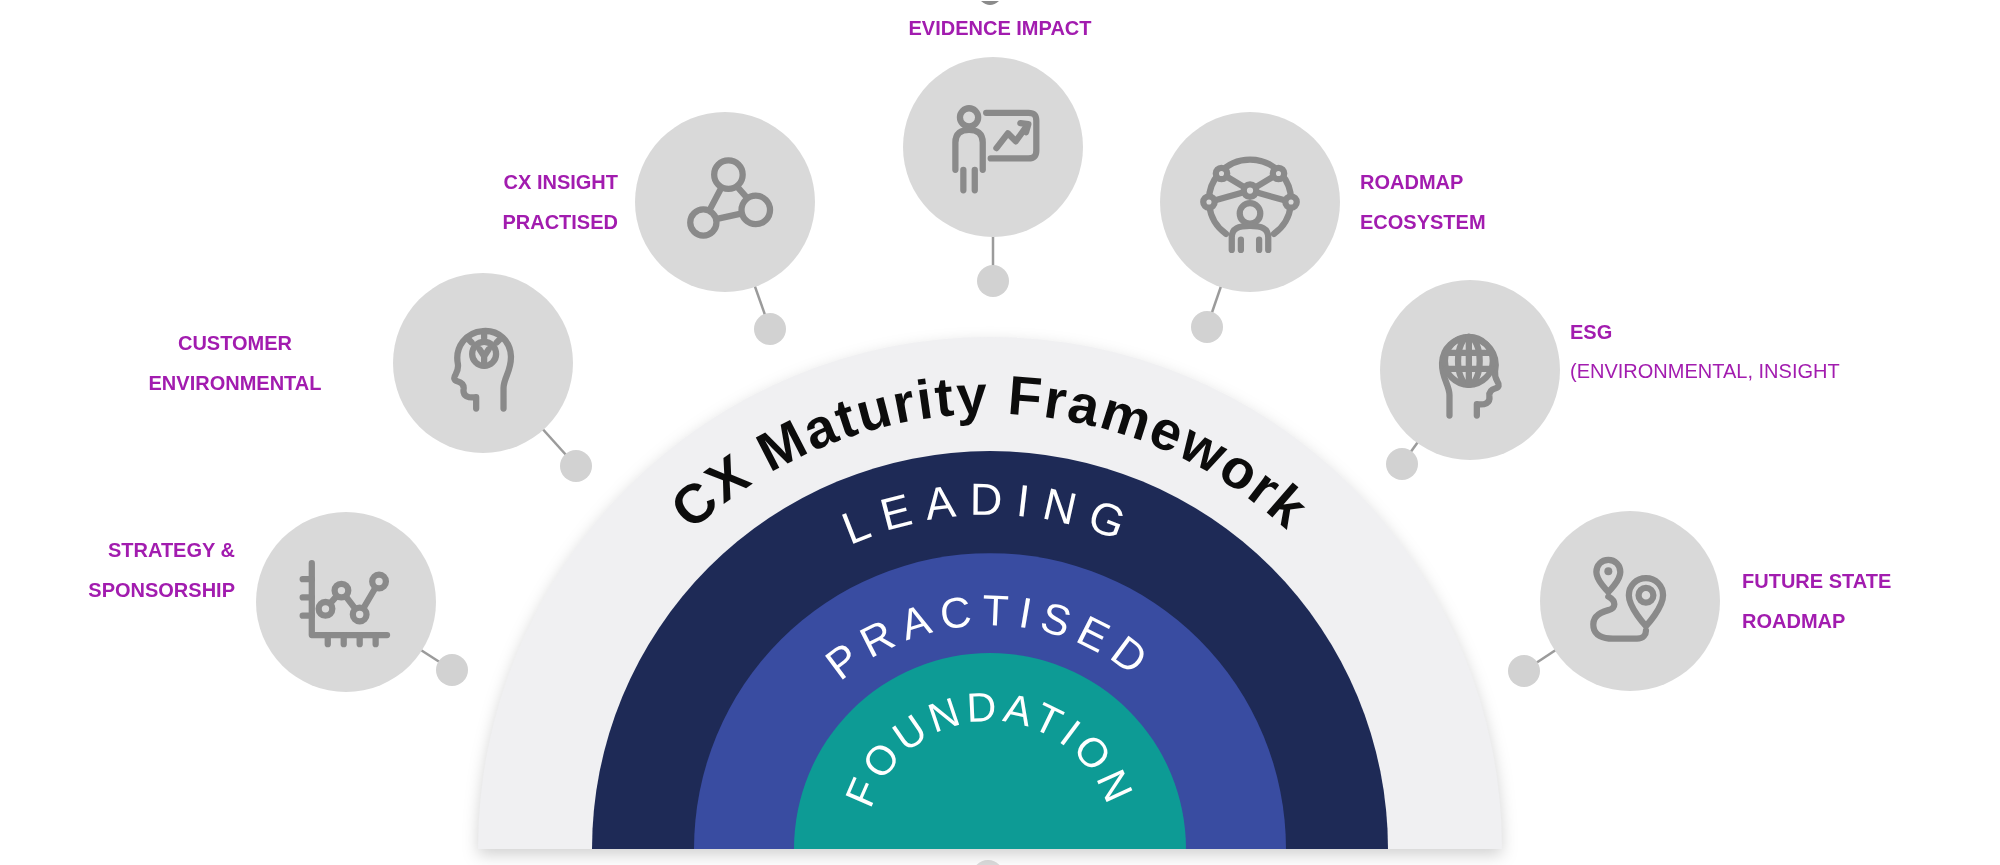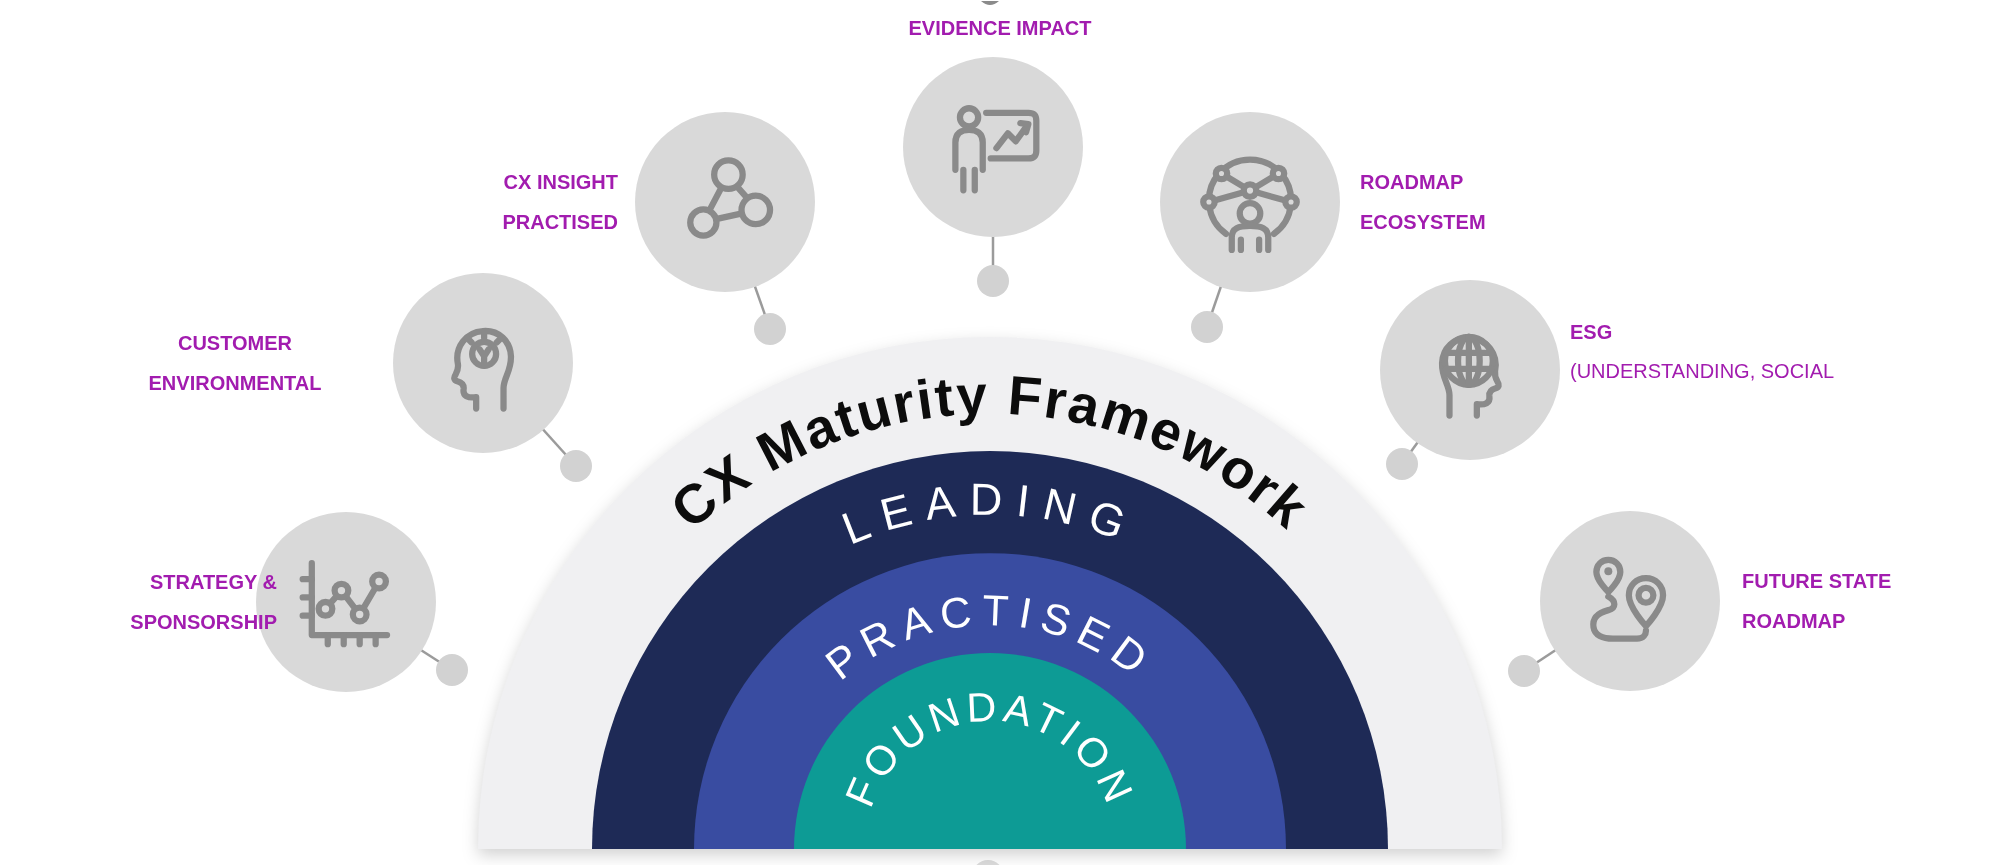--- a/index.html
+++ b/index.html
@@ -171,21 +171,21 @@
   <div class="icon-bubble" style="left:1540px; top:511px;">
     <svg viewBox="0 0 100 100">
       <path class="icon-stroke" d="M 31 14 C 25 14 20.5 18.5 20.5 24.5 C 20.5 32 31 42 31 42 C 31 42 41.5 32 41.5 24.5 C 41.5 18.5 37 14 31 14 Z"></path>
       <circle class="icon-fill" cx="31" cy="24" r="3.5"></circle>
       <path class="icon-stroke" d="M 31 46 C 38 50 38 56 31 58 C 20 61 17 66 18 73 C 19 80 26 83 35 83 L 56 83 C 62 83 64 79 64 76"></path>
       <path class="icon-stroke" d="M 64 30 C 55.5 30 49 36.5 49 45 C 49 56 64 72 64 72 C 64 72 79 56 79 45 C 79 36.5 72.5 30 64 30 Z"></path>
       <circle class="icon-stroke" cx="64" cy="45" r="6.5"></circle>
     </svg>
   </div>
 
-  <div class="label align-right" style="left:0px; top:562px; width:235px;margin-left:42px;">
+  <div class="label align-right" style="left:0px; top:530px; width:235px;">
     <div>STRATEGY &amp;</div>
     <div>SPONSORSHIP</div>
   </div>
 
   <div class="label align-right" style="left:95px; top:323px; width:280px;text-align:center;">
     <div>CUSTOMER</div>
     <div>ENVIRONMENTAL</div>
   </div>
 
   <div class="label align-right" style="left:338px; top:162px; width:280px;">
@@ -197,21 +197,21 @@
     <div>EVIDENCE IMPACT</div>
   </div>
 
   <div class="label align-left" style="left:1360px; top:162px; width:300px;">
     <div>ROADMAP</div>
     <div>ECOSYSTEM</div>
   </div>
 
   <div class="label align-left" style="left:1570px; top:313px; width:420px; line-height:39px;">
     <div>ESG</div>
-    <div class="sub">(UNDERSTANDING, SOCIAL</div>
+    <div class="sub">(ENVIRONMENTAL, INSIGHT</div>
   </div>
 
   <div class="label align-left" style="left:1742px; top:561px; width:260px;">
     <div>FUTURE STATE</div>
     <div>ROADMAP</div>
   </div>
 
 </div>
 
 </body></html>

